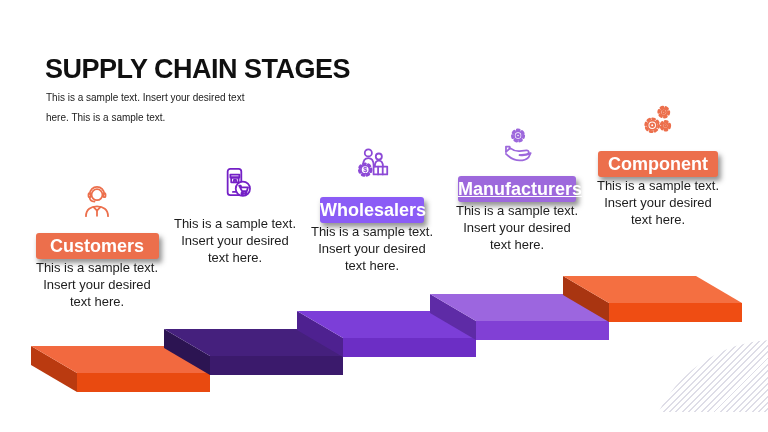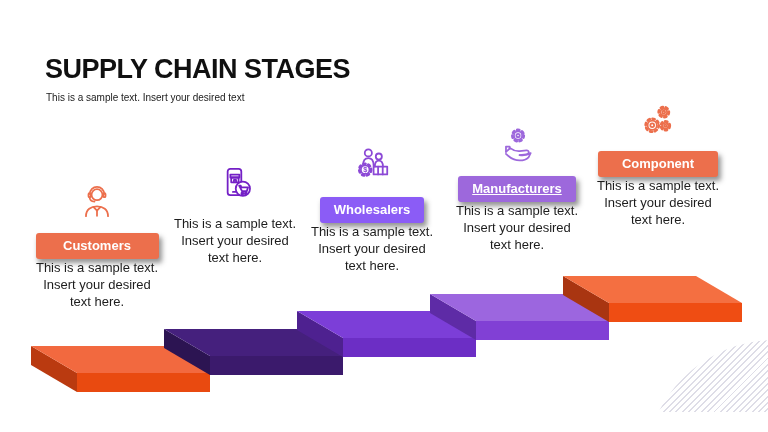--- a/index.html
+++ b/index.html
@@ -19,21 +19,21 @@
   }
   .subtitle{
     position:absolute;left:46px;top:88px;margin:0;
     font-size:10px;line-height:19.5px;color:#212121;
   }
   .stage{position:absolute;width:170px;text-align:center;}
   .icon-wrap{height:44px;margin-bottom:8px;display:flex;align-items:flex-start;justify-content:center;}
   .icon-wrap svg{width:42px;height:42px;}
   .badge{
     margin:0 auto;height:26px;line-height:26px;border-radius:3px;
-    color:#ffffff;font-size:13px;font-weight:700;
+    color:#ffffff;font-size:18px;font-weight:700;
     box-shadow:2.5px 4px 5px rgba(45,45,45,0.5);
   }
   .desc{font-size:13px;line-height:17px;color:#1d1d1d;}
   
   .stage-1{left:12px;top:181px;}  .stage-1 .badge{width:123px;}
   .stage-2{left:150px;top:163px;} .stage-2 .badge{width:118px;}
   .stage-3{left:287px;top:145px;} .stage-3 .badge{width:104px;}
   .stage-4{left:432px;top:124px;} .stage-4 .badge{width:118px;text-decoration:underline;}
   .stage-5{left:573px;top:99px;}  .stage-5 .badge{width:120px;}
   .gear-teeth{stroke-width:2.6;stroke-dasharray:2 2.8;fill:none;}
@@ -65,20 +65,21 @@
     <polygon points="430,294 563,294 609,321 476,321" fill="#9C66DF"></polygon>
 
     <polygon points="563,276 609,303 609,322 563,295" fill="#A93511"></polygon>
     <polygon points="609,303 742,303 742,322 609,322" fill="#EF4D13"></polygon>
     <polygon points="563,276 696,276 742,303 609,303" fill="#F46F41"></polygon>
   </svg>
 
   <h1 class="title">SUPPLY CHAIN STAGES</h1>
   <p class="subtitle">
     <span>This is a sample text. Insert your desired text</span><br>
+    <span>here. This is a sample text.</span>
   </p>
 
   <div class="stage stage-1">
     <div class="icon-wrap">
       <svg viewBox="0 0 40 40" stroke="#EC6F4C">
         <g class="ln">
           <circle cx="20" cy="13" r="5.2"></circle>
           <path d="M13.2 12.4 a6.8 6.8 0 0 1 13.6 0"></path>
           <rect x="11.9" y="11.6" width="2.1" height="3.8" rx="0.9"></rect>
           <rect x="26" y="11.6" width="2.1" height="3.8" rx="0.9"></rect>

